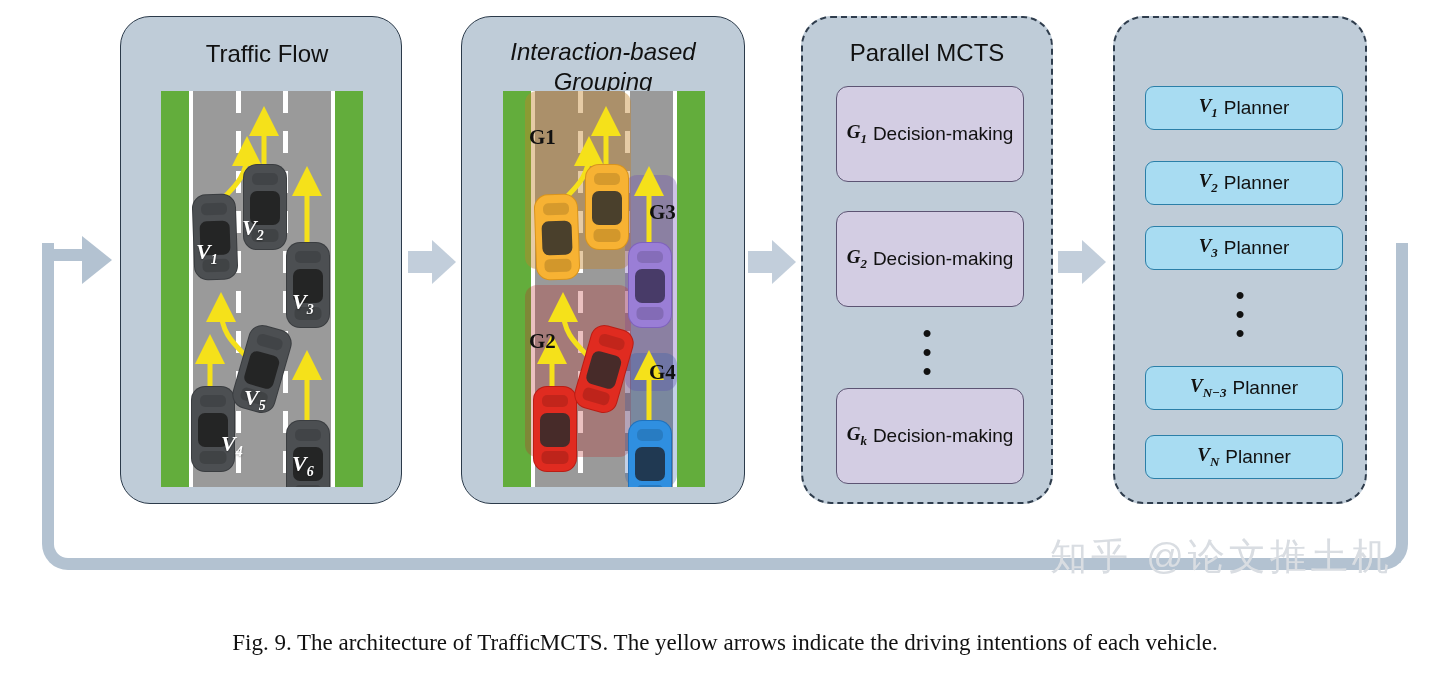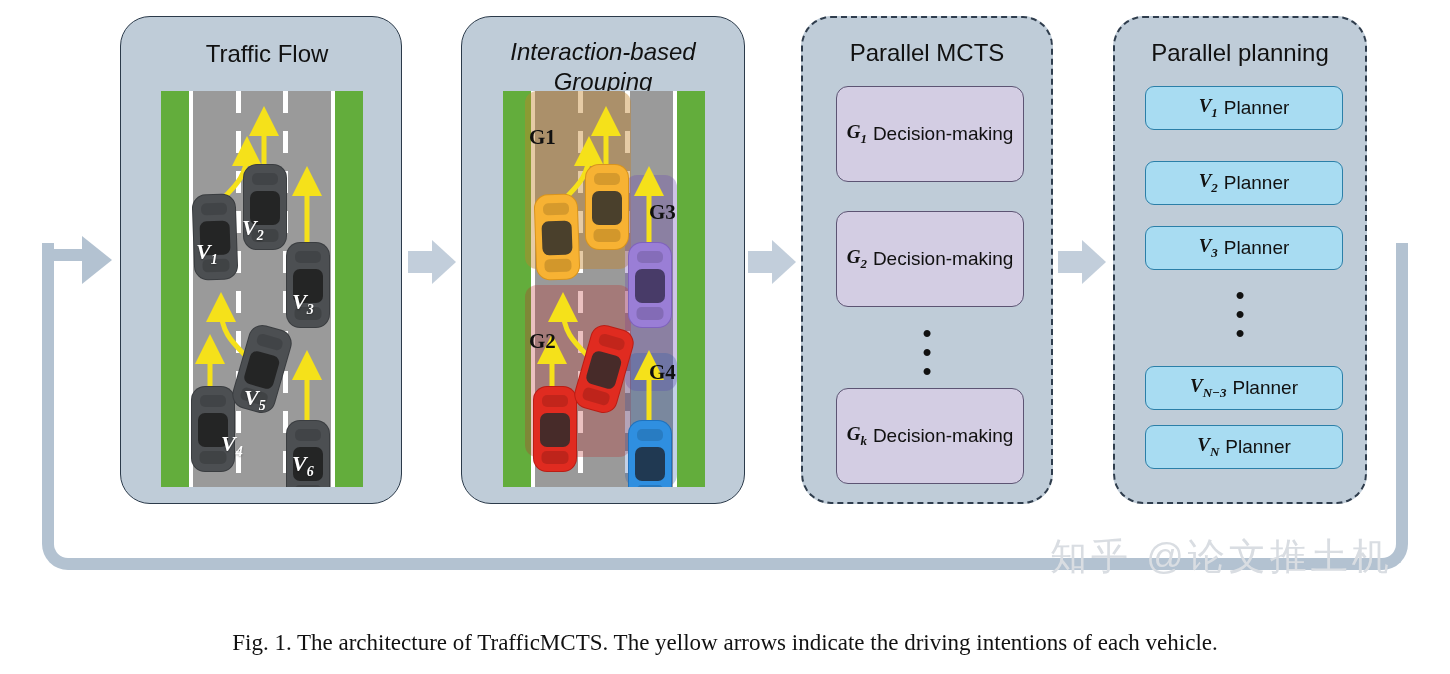--- a/index.html
+++ b/index.html
@@ -299,21 +299,20 @@
       <span class="boxlabel">Decision-making</span>
     </div>
   </div>
 
   <div class="flow-arrow" id="a3">
     <div class="shaft"></div>
     <div class="head"></div>
   </div>
 
   <div class="panel dashed" id="p4">
-    <div class="panel-title" style="top:20px;">Parallel planning</div>
 
     <div class="plan-box" style="top:68px;">
       <span class="mathv"><span>V</span><sub>1</sub></span>
       <span class="boxlabel">Planner</span>
     </div>
 
     <div class="plan-box" style="top:143px;">
       <span class="mathv"><span>V</span><sub>2</sub></span>
       <span class="boxlabel">Planner</span>
     </div>
@@ -327,22 +326,22 @@
       <span>•</span>
       <span>•</span>
       <span>•</span>
     </div>
 
     <div class="plan-box" style="top:348px;">
       <span class="mathv"><span>V</span><sub>N−3</sub></span>
       <span class="boxlabel">Planner</span>
     </div>
 
-    <div class="plan-box" style="top:407px;justify-content:center;">
+    <div class="plan-box" style="top:417px;justify-content:center;">
       <span class="mathv"><span>V</span><sub>N</sub></span>
       <span class="boxlabel">Planner</span>
     </div>
   </div>
 
   <div class="watermark">知乎 @论文推土机</div>
-  <div class="caption">Fig. 1. The architecture of TrafficMCTS. The yellow arrows indicate the driving intentions of each vehicle.</div>
+  <div class="caption">Fig. 9. The architecture of TrafficMCTS. The yellow arrows indicate the driving intentions of each vehicle.</div>
 
 </div>
 
 </body></html>

